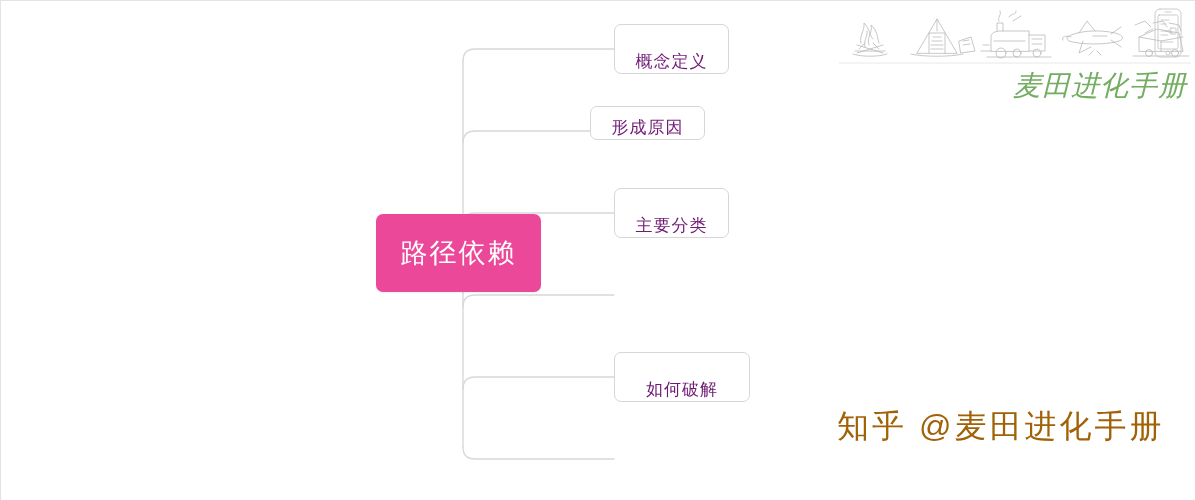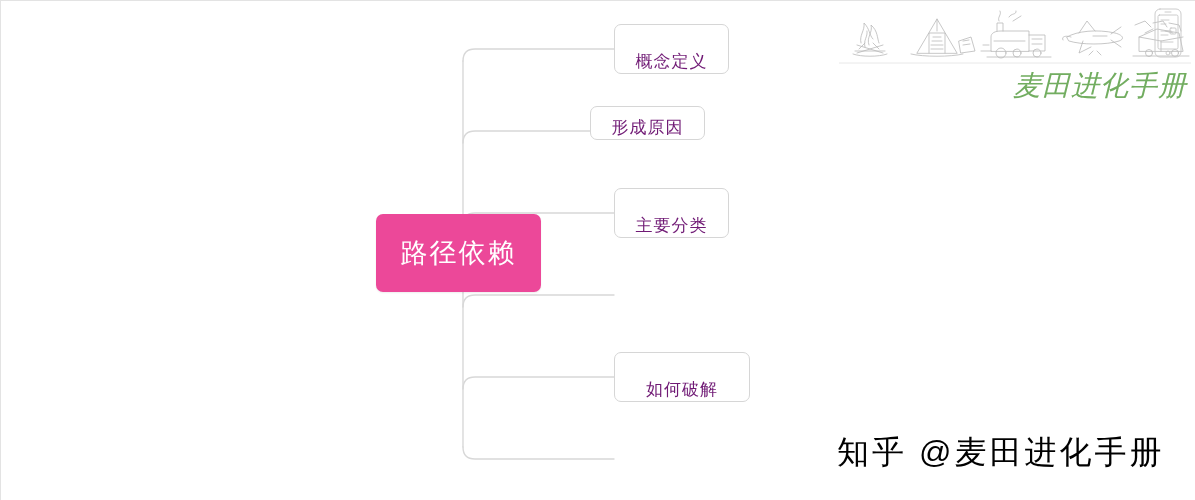--- a/index.html
+++ b/index.html
@@ -86,24 +86,24 @@
     letter-spacing: 1px;
     color: #72ad60;
     white-space: nowrap;
     font-style: italic;
   }
 
   
   .watermark {
     position: absolute;
     left: 836px;
-    top: 430px;
+    top: 404px;
     font-size: 32px;
     letter-spacing: 3px;
-    color: #000000;
+    color: #a16207;
     white-space: nowrap;
   }
 </style>
 </head>
 <body>
 
 <div id="canvas">
 
   <svg id="connectors" viewBox="0 0 1195 500" xmlns="http://www.w3.org/2000/svg">
     <g fill="none" stroke="#d8d8d8" stroke-width="1.4" stroke-linecap="round">

